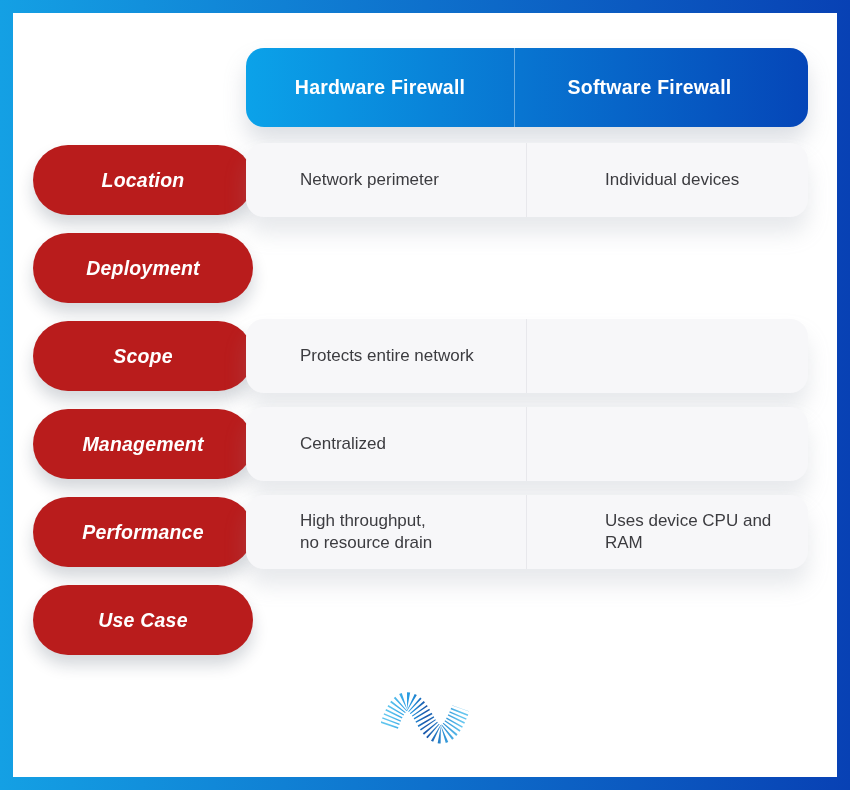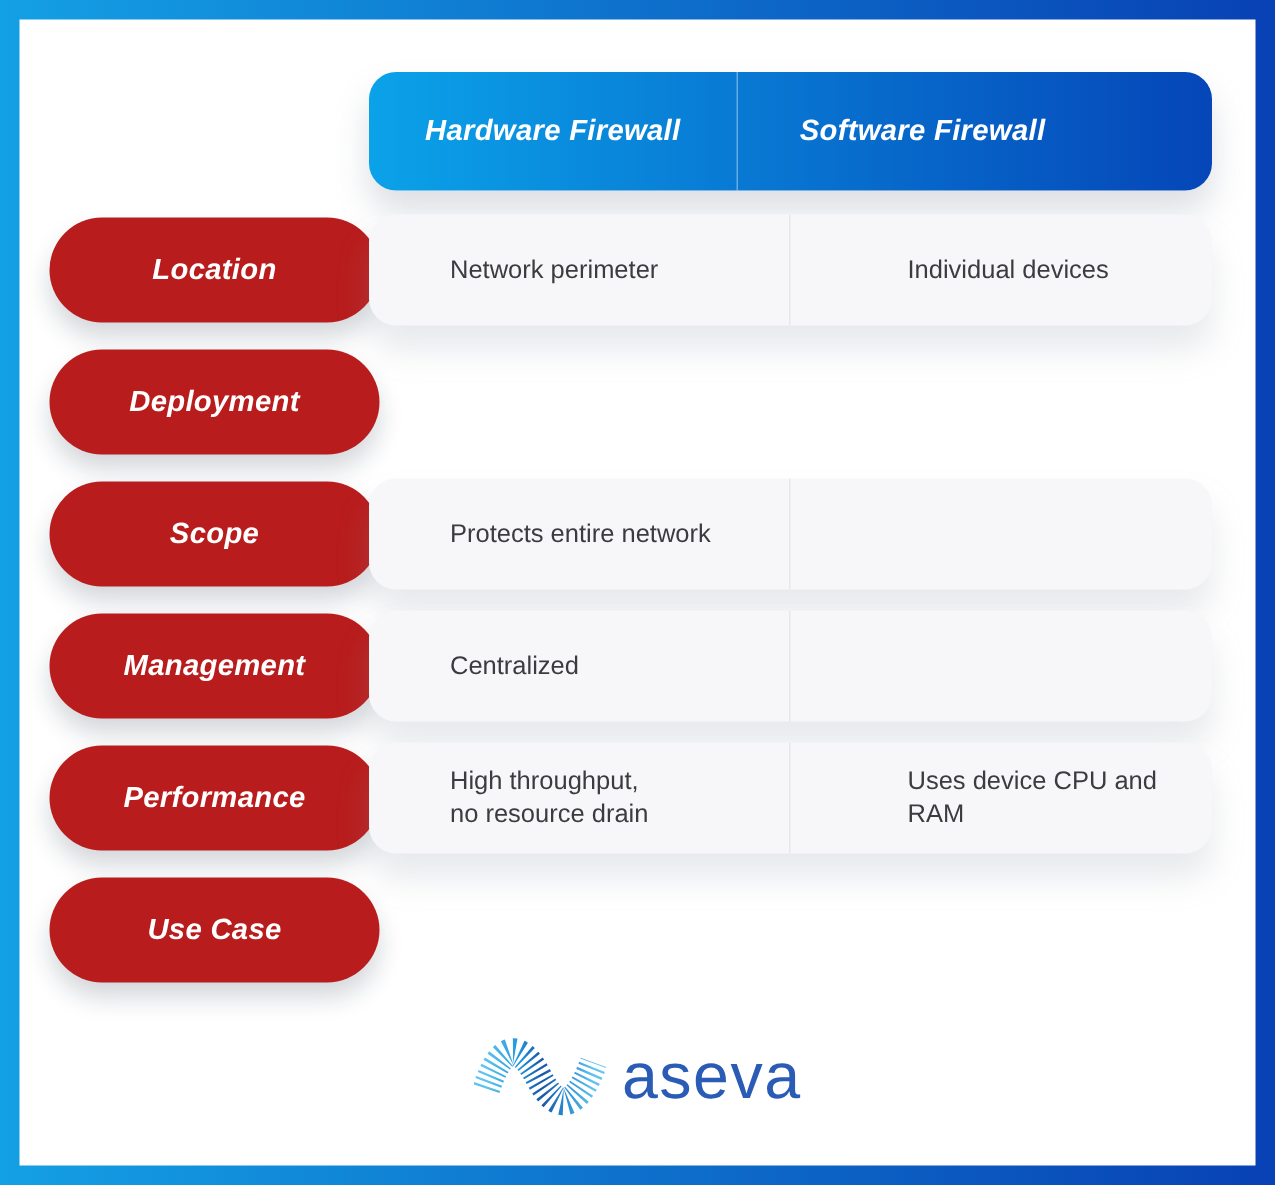--- a/index.html
+++ b/index.html
@@ -20,23 +20,23 @@
   
   .header{
     position:absolute;left:233px;top:35px;
     width:562px;height:79px;
     border-radius:18px;
     background:linear-gradient(90deg,#0ba2e9 0%,#0546b8 100%);
     box-shadow:0 14px 22px rgba(140,150,165,.30);
     display:flex;
   }
   .hcell{
-    width:246px;height:100%;
+    width:269px;height:100%;
     display:flex;align-items:center;justify-content:center;
-    color:#ffffff;font-weight:bold;font-style:italic;
+    color:#ffffff;font-weight:bold;
     font-size:19.5px;letter-spacing:.2px;
   }
   .hcell.first{border-right:1.5px solid rgba(255,255,255,.38);}
   
   .rows{position:absolute;left:20px;top:130px;width:775px;}
   .row{position:relative;height:74px;margin-bottom:14px;}
   .pill{
     position:absolute;left:0;top:2px;
     width:220px;height:70px;border-radius:35px;
     background:#b91c1c;
@@ -149,17 +149,16 @@
               <stop offset="0" stop-color="#5ec4ee"></stop>
               <stop offset="0.30" stop-color="#2196e0"></stop>
               <stop offset="0.52" stop-color="#1a55a8"></stop>
               <stop offset="0.75" stop-color="#2a8fd4"></stop>
               <stop offset="1" stop-color="#63c4ee"></stop>
             </linearGradient>
           </defs>
           <path d="M8 38 C 18 8, 30 4, 44 30 C 57 55, 70 53, 82 20" fill="none" stroke="url(#wg)" stroke-width="19" stroke-dasharray="1.5 2.6" stroke-linecap="butt"></path>
         </svg>
       </span>
-      <span class="logo-text">aseva</span>
     </div>
 
   </div>
 </div>
 
 </body></html>

